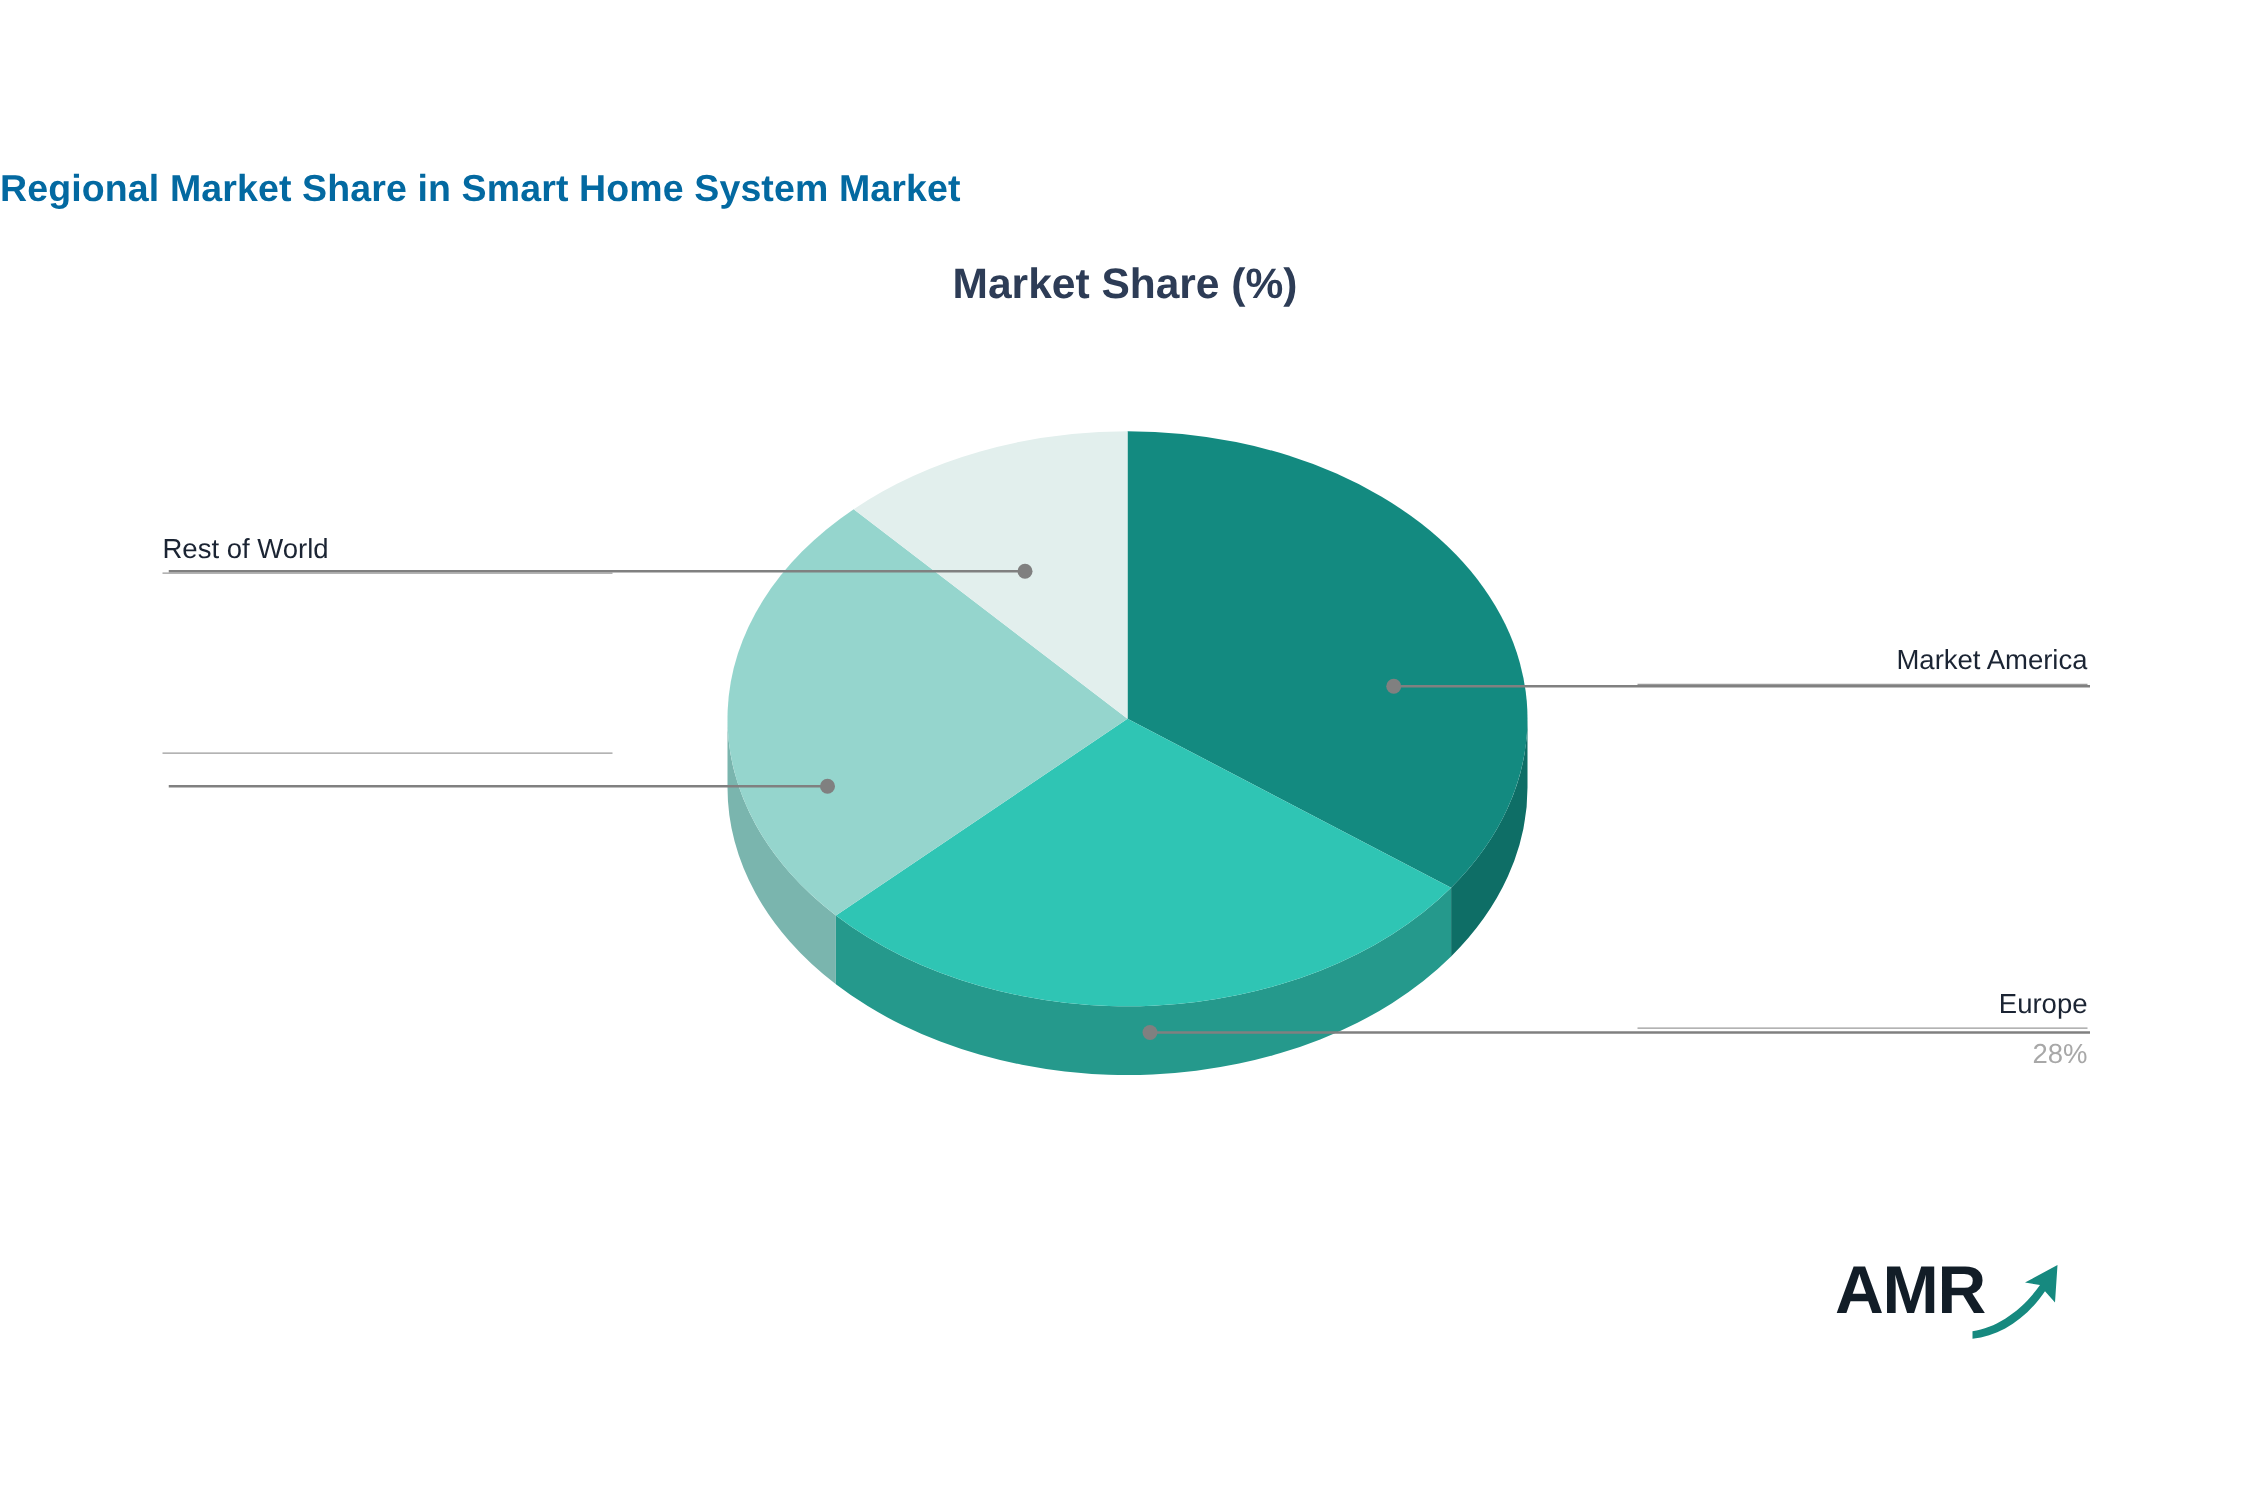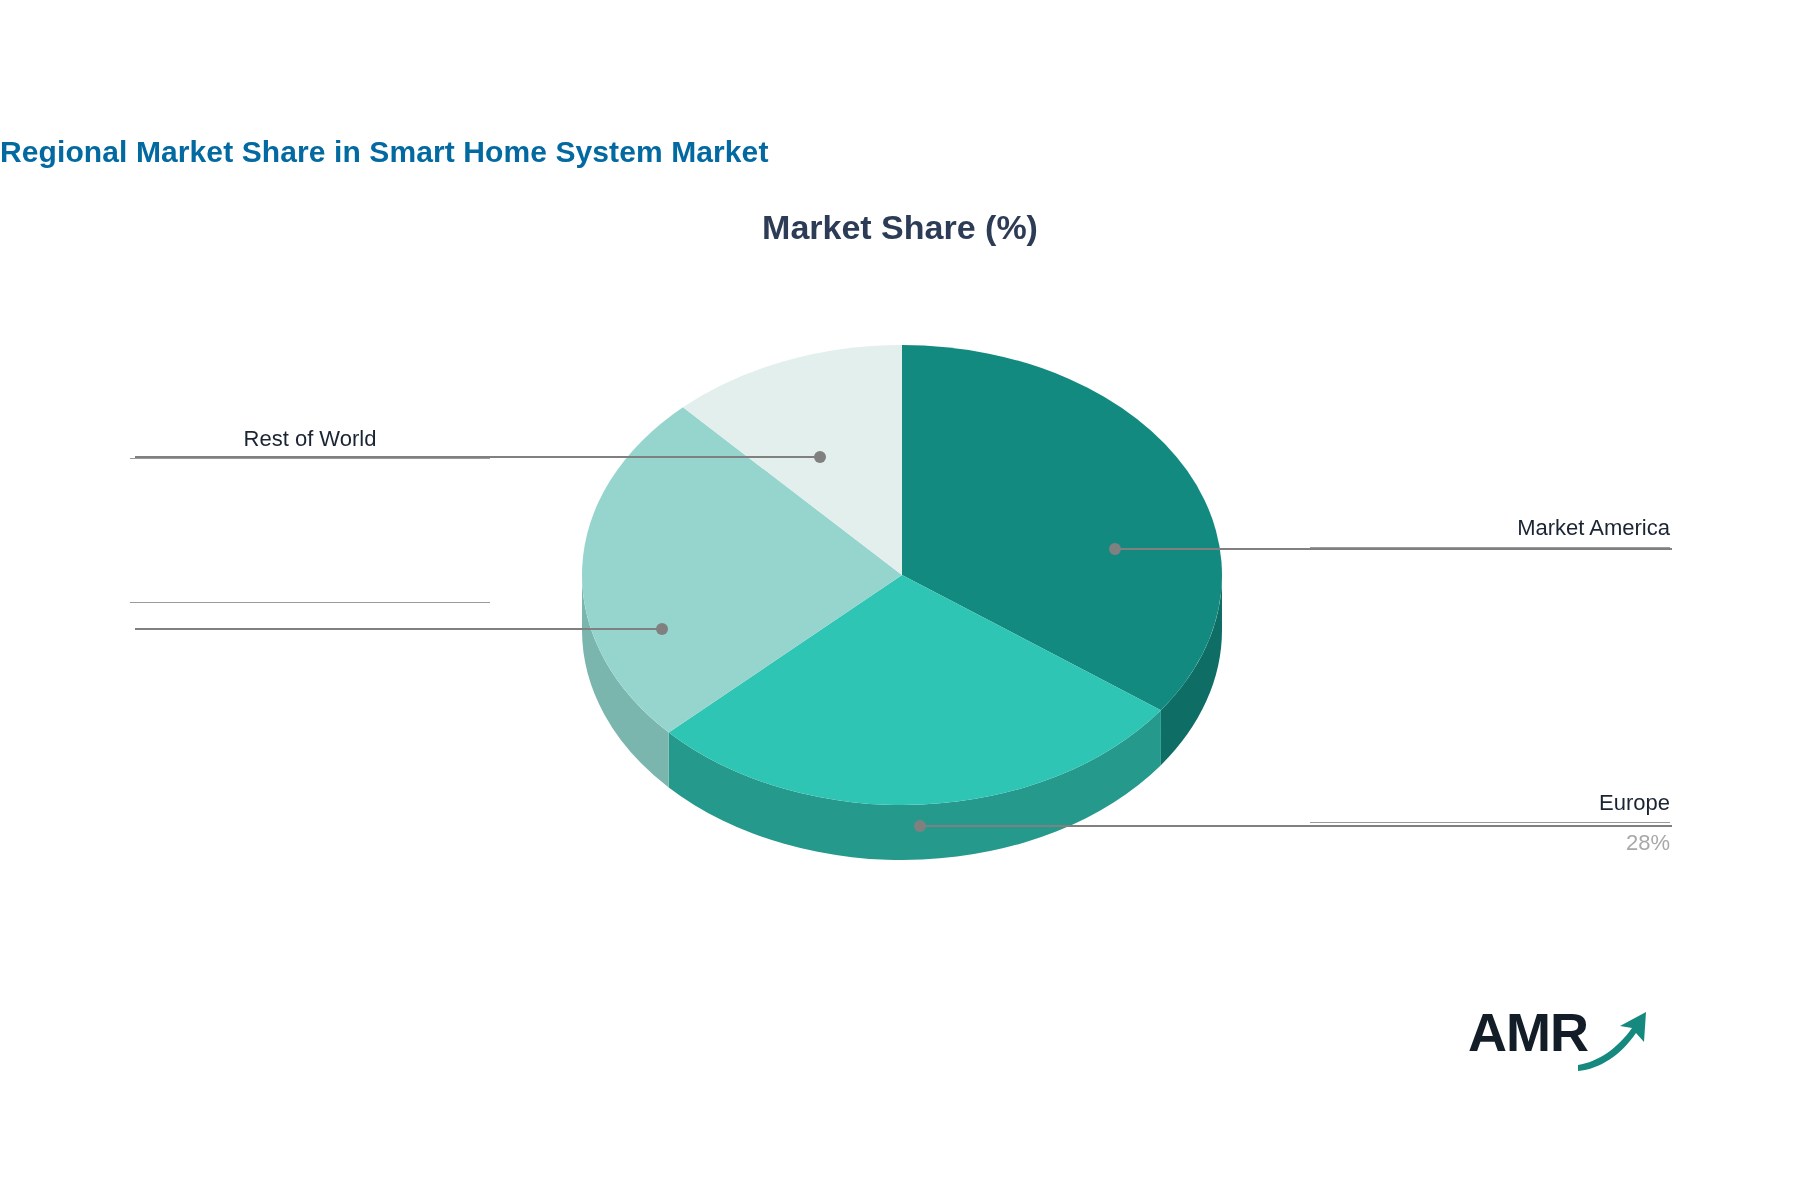--- a/index.html
+++ b/index.html
@@ -62,21 +62,21 @@
     height: 1px;
     background: #9a9a9a;
     margin: 4px 0 5px 0;
   }
   .callout .cl-value {
     font-size: 22px;
     color: #a8a8a8;
     line-height: 30px;
   }
   .callout.left  .cl-name,
-  .callout.left  .cl-value { text-align: center; }
+  .callout.left  .cl-value { text-align: left; }
   .callout.right .cl-name,
   .callout.right .cl-value { text-align: right; }
 
   #callout-rest-of-world { left: 130px; top: 424px; }
   #callout-asia-pacific  { left: 130px; top: 598px; }
   #callout-north-america { left: 1310px; top: 513px; }
   #callout-europe        { left: 1310px; top: 788px; }
 
   
   #amr-logo {

